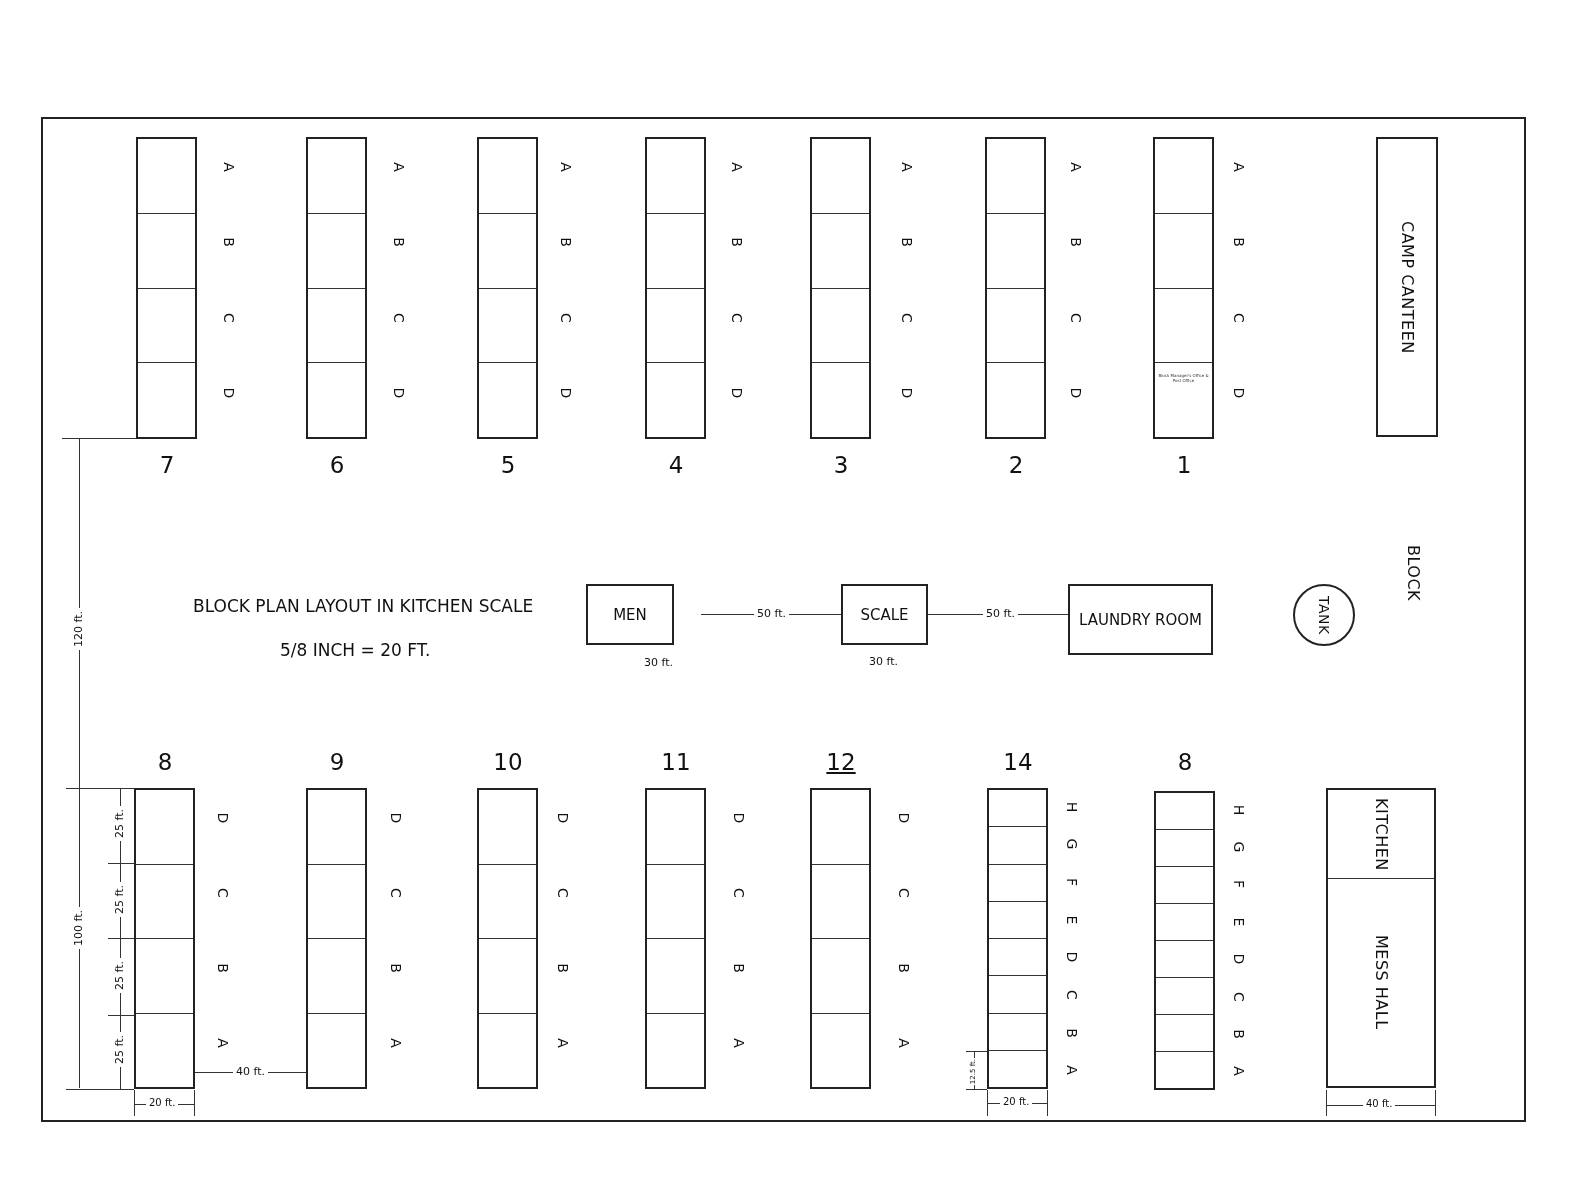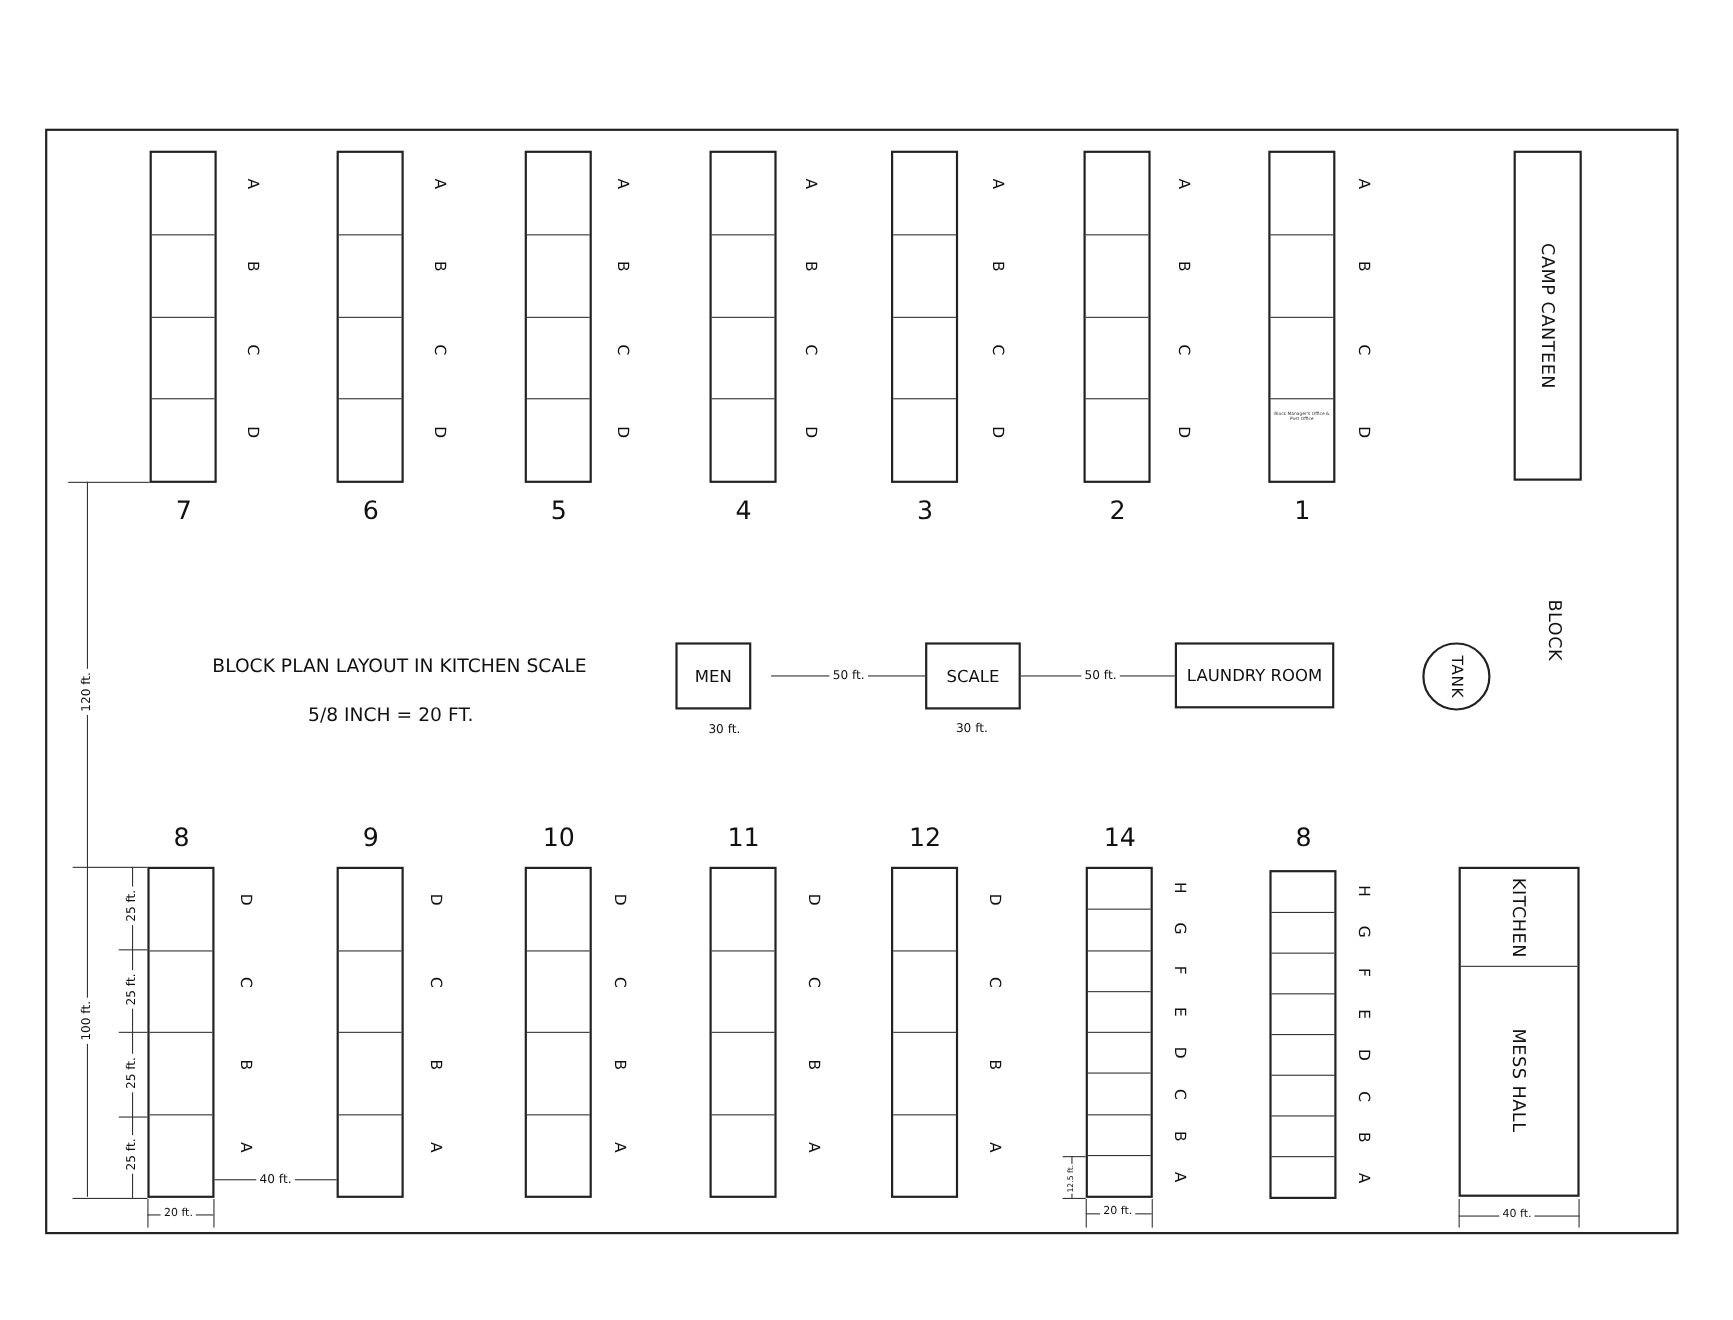--- a/index.html
+++ b/index.html
@@ -163,21 +163,21 @@
     <div class="unit-label" style="left: 896px; top: 809.625px;">D</div>
     <div class="unit-label" style="left: 896px; top: 884.875px;">C</div>
     <div class="unit-label" style="left: 896px; top: 960.125px;">B</div>
     <div class="unit-label" style="left: 896px; top: 1035.38px;">A</div>
     <div class="barrack" style="left: 810px; top: 788px; height: 301px;">
       <div class="unit"></div>
       <div class="unit"></div>
       <div class="unit"></div>
       <div class="unit"></div>
     </div>
-    <div class="bnum" style="left: 811px; top: 750px;">12</div>
+    <div class="bnum" style="left: 811px; top: 750px; text-decoration: underline;">12</div>
     <div class="unit-label" style="left: 1064px; top: 798.812px;">H</div>
     <div class="unit-label" style="left: 1064px; top: 836.438px;">G</div>
     <div class="unit-label" style="left: 1064px; top: 874.062px;">F</div>
     <div class="unit-label" style="left: 1064px; top: 911.688px;">E</div>
     <div class="unit-label" style="left: 1064px; top: 949.312px;">D</div>
     <div class="unit-label" style="left: 1064px; top: 986.938px;">C</div>
     <div class="unit-label" style="left: 1064px; top: 1024.56px;">B</div>
     <div class="unit-label" style="left: 1064px; top: 1062.19px;">A</div>
     <div class="barrack" style="left: 987px; top: 788px; height: 301px;">
       <div class="unit"></div>
@@ -213,33 +213,33 @@
 
 <div class="box" style="left:1376px; top:137px; width:62px; height:300px;">
   <span class="vtext">CAMP CANTEEN</span>
 </div>
 
 <div class="abs vtext" style="left:1404px; top:545px; font-size:16px;">BLOCK</div>
 
 <div class="title" style="left:193px; top:596px;">BLOCK PLAN LAYOUT IN KITCHEN SCALE</div>
 <div class="title" style="left:280px; top:640px;">5/8 INCH = 20 FT.</div>
 
-<div class="box" style="left:614px; top:584px; width:69px; height:61px;">
+<div class="box" style="left:586px; top:584px; width:88px; height:61px;">
   <span>MEN</span>
 </div>
 <div class="hline" style="left:701px; top:614px; width:140px;"></div>
 <div class="dim" style="left:754px; top:607px;">50 ft.</div>
 
 <div class="box" style="left:841px; top:584px; width:87px; height:61px;">
   <span>SCALE</span>
 </div>
 <div class="hline" style="left:928px; top:614px; width:140px;"></div>
 <div class="dim" style="left:983px; top:607px;">50 ft.</div>
 
-<div class="box" style="left:1068px; top:584px; width:145px; height:60px;">
+<div class="box" style="left:1068px; top:584px; width:145px; height:71px;">
   <span>LAUNDRY ROOM</span>
 </div>
 
 <div class="dim" style="left:641px; top:656px;">30 ft.</div>
 <div class="dim" style="left:866px; top:655px;">30 ft.</div>
 
 <div class="tank">
   <span class="vtext" style="font-size:14px;">TANK</span>
 </div>
 

